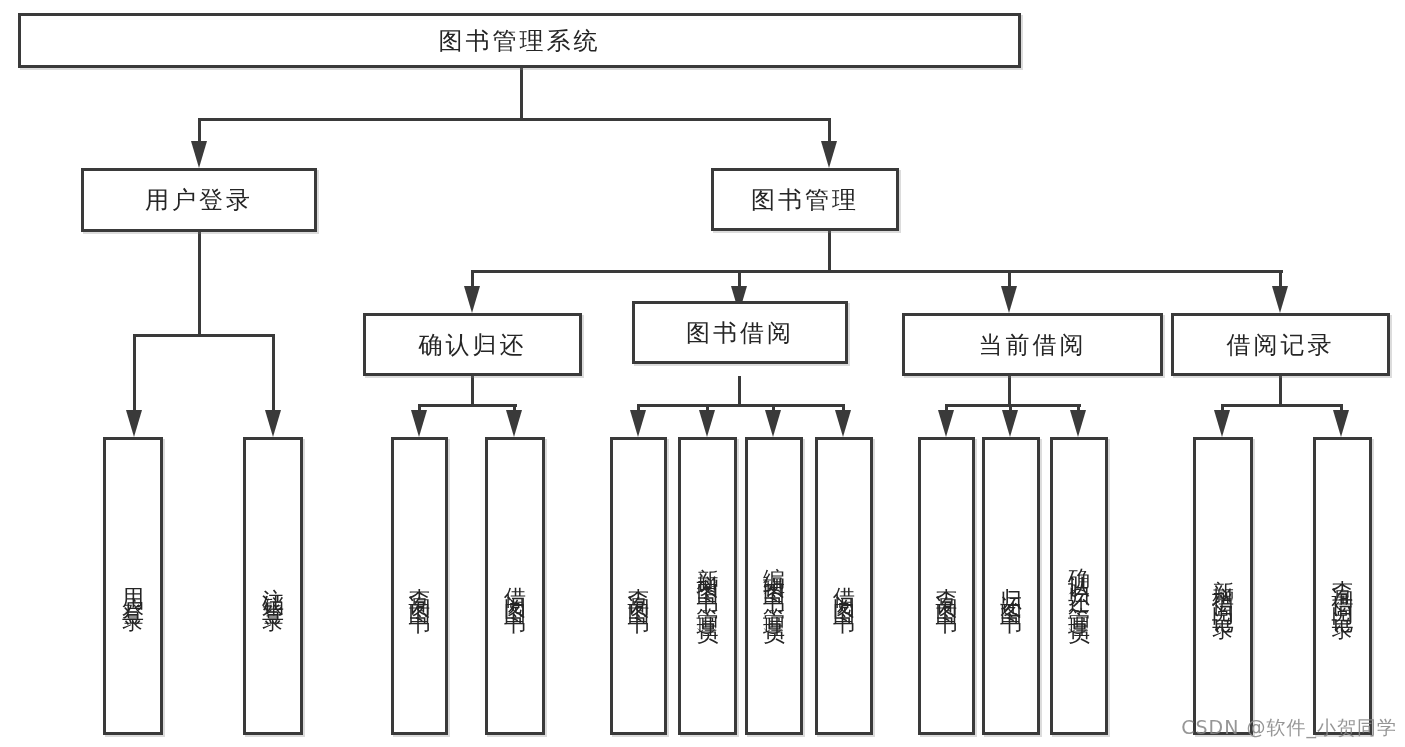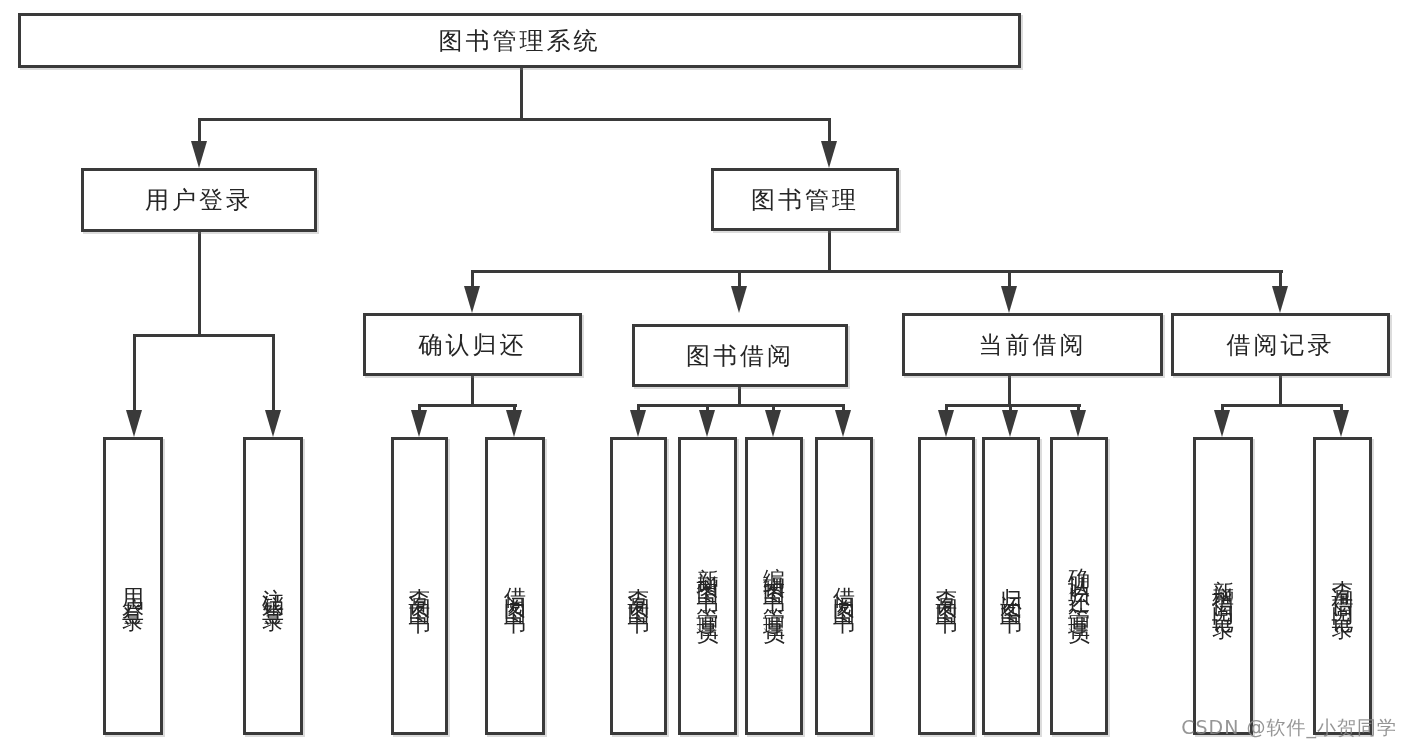--- a/index.html
+++ b/index.html
@@ -36,21 +36,21 @@
 <body>
 
 <div class="canvas">
 
   <div class="node h-node" style="left:18px; top:13px; width:1003px; height:55px;">图书管理系统</div>
 
   <div class="node h-node" style="left:81px; top:168px; width:236px; height:64px;">用户登录</div>
   <div class="node h-node" style="left:711px; top:168px; width:188px; height:63px;">图书管理</div>
 
   <div class="node h-node" style="left:363px; top:313px; width:219px; height:63px;">确认归还</div>
-  <div class="node h-node" style="left:632px; top:324px; width:216px; height:63px;">图书借阅</div>
+  <div class="node h-node" style="left:632px; top:301px; width:216px; height:63px;">图书借阅</div>
   <div class="node h-node" style="left:902px; top:313px; width:261px; height:63px;">当前借阅</div>
   <div class="node h-node" style="left:1171px; top:313px; width:219px; height:63px;">借阅记录</div>
 
   <div class="node v-node" style="left:103px; top:437px; width:60px; height:298px;">用户登录</div>
   <div class="node v-node" style="left:243px; top:437px; width:60px; height:298px;">注销登录</div>
 
   <div class="node v-node" style="left:391px; top:437px; width:57px; height:298px;">查询图书</div>
   <div class="node v-node" style="left:485px; top:437px; width:60px; height:298px;">借阅图书</div>
 
   <div class="node v-node" style="left:610px; top:437px; width:57px; height:298px;">查询图书</div>

